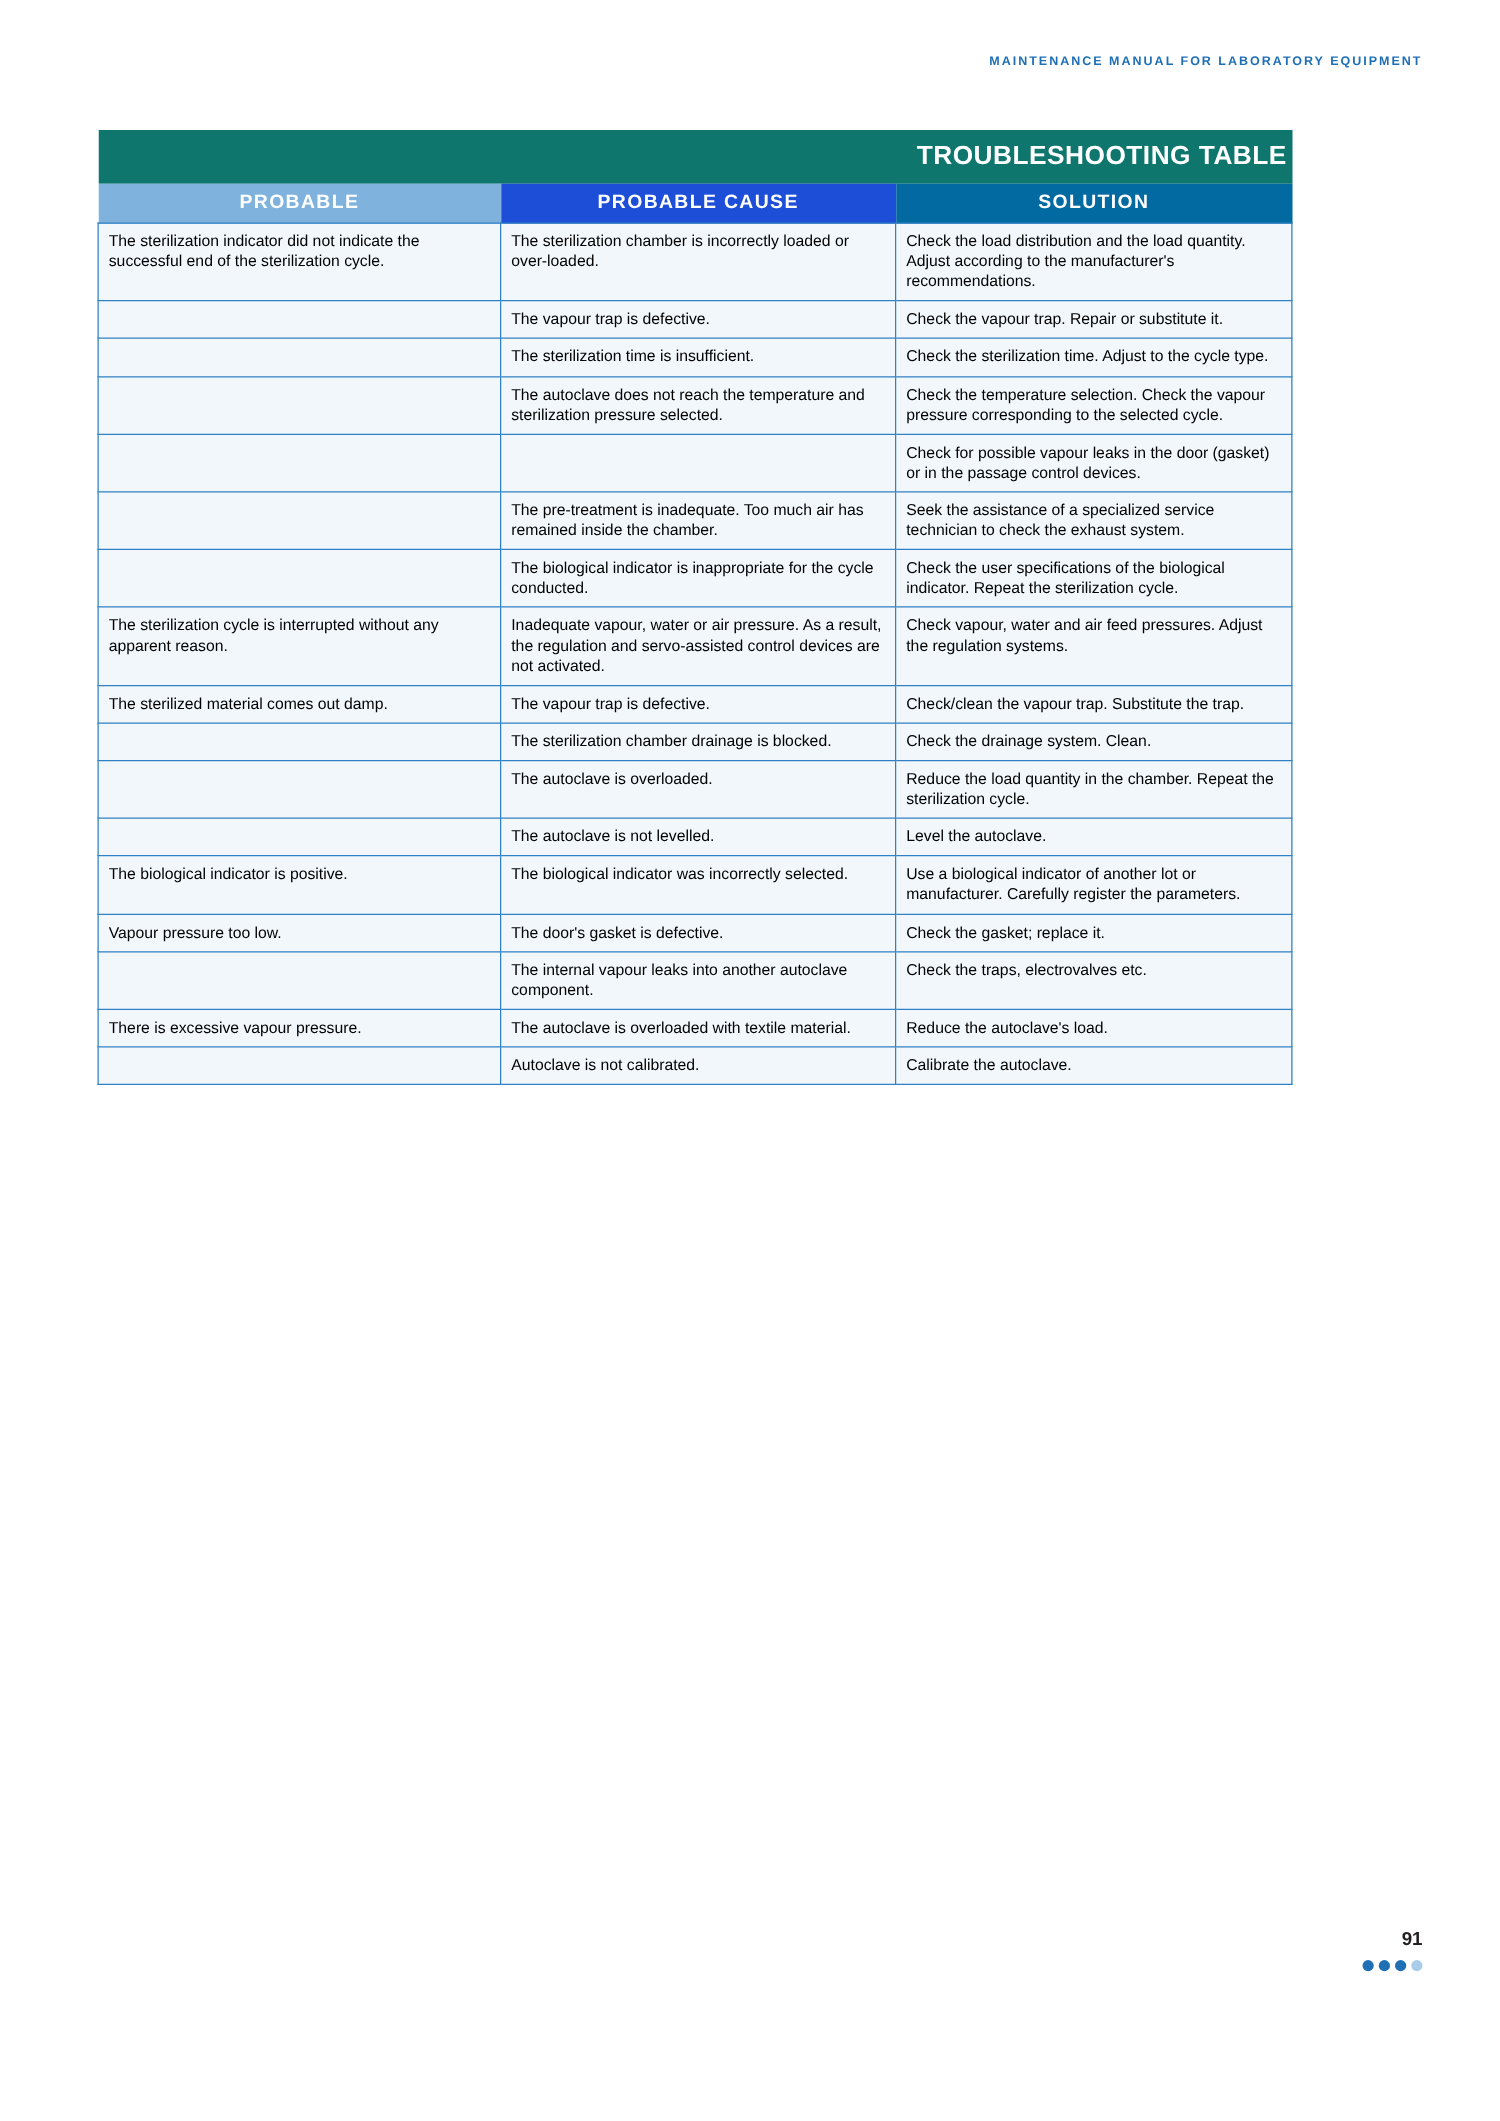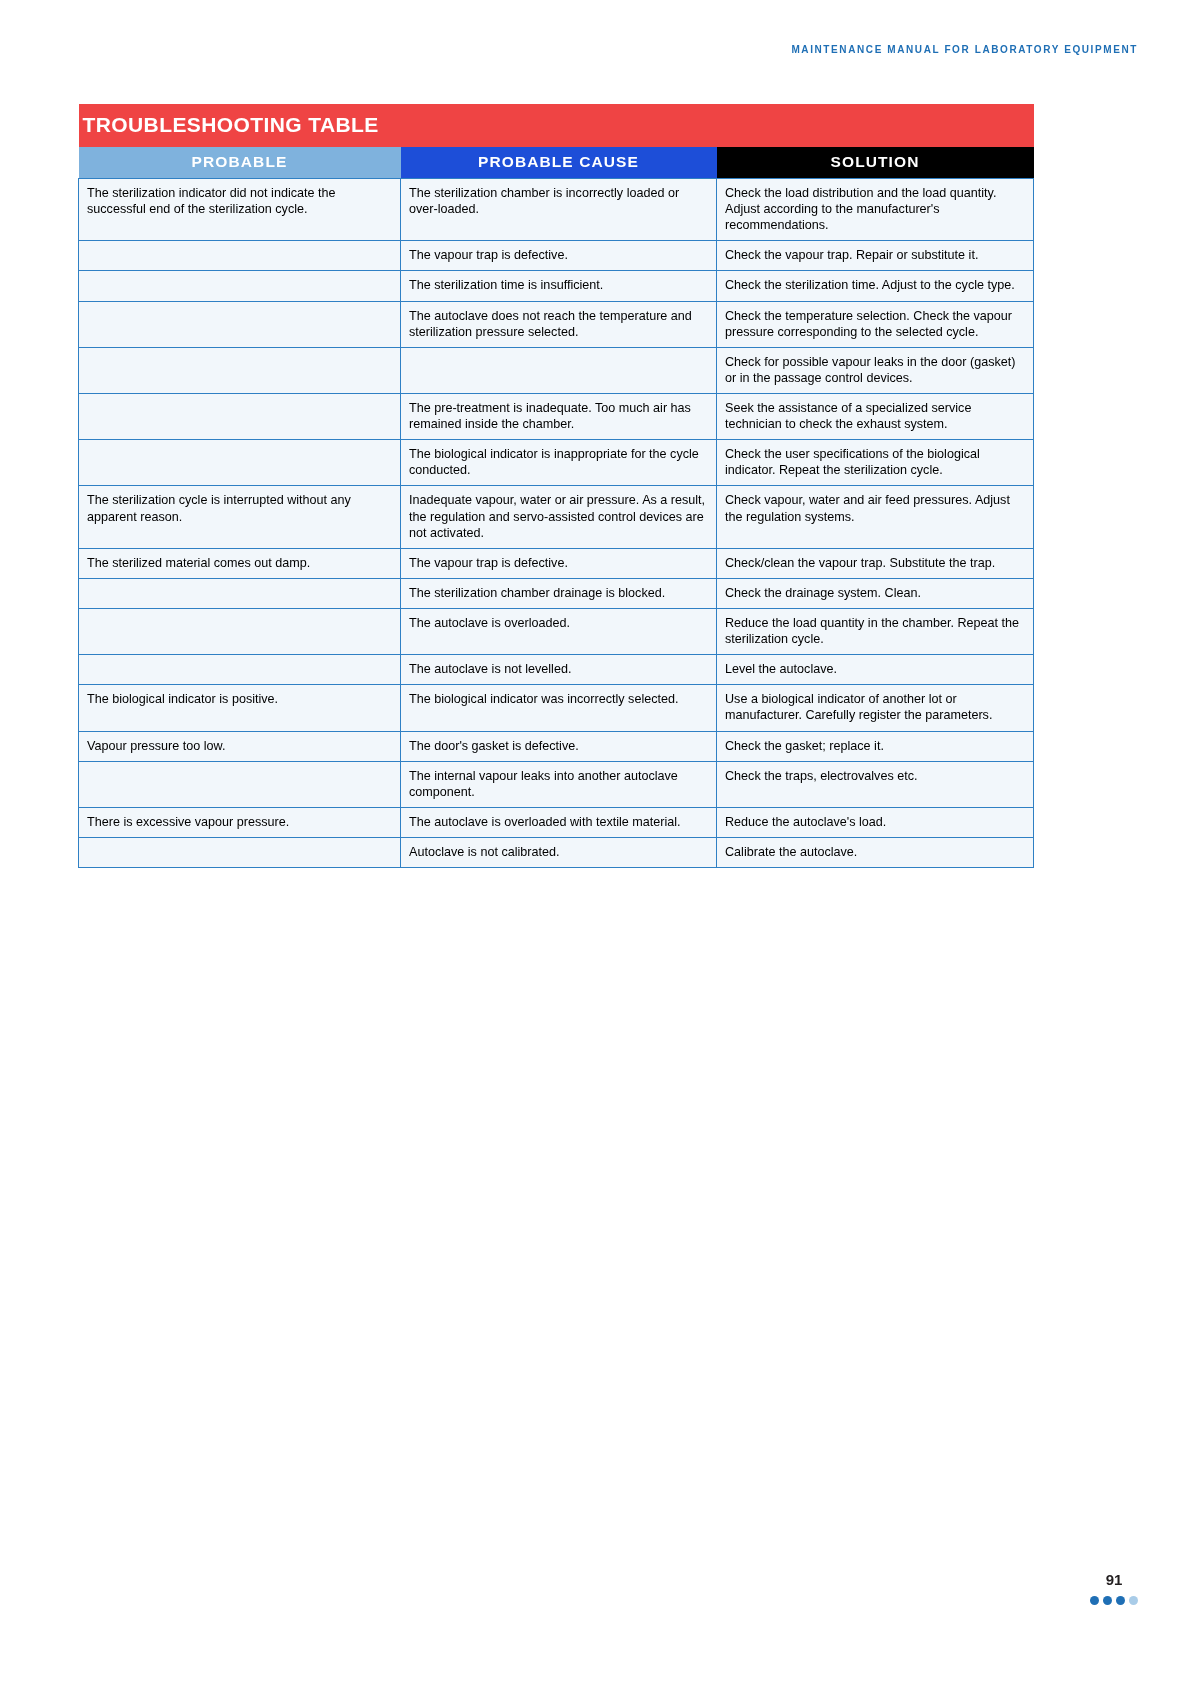--- a/index.html
+++ b/index.html
@@ -36,64 +36,64 @@
     width: 955px;
   }
 
   table.ts-table {
     width: 100%;
     border-collapse: collapse;
     table-layout: fixed;
   }
 
   .title-bar td {
-    background: #ef4444;
+    background: #0f766e;
     color: #ffffff;
-    text-align: left;
+    text-align: right;
     font-size: 21px;
     font-weight: bold;
     letter-spacing: 0.4px;
     padding: 9px 4px 10px 4px;
     border: none;
   }
 
   .col-head td {
     color: #ffffff;
     text-align: center;
     font-size: 15.5px;
     font-weight: bold;
     letter-spacing: 1.1px;
     padding: 6px 4px 7px 4px;
     border: none;
   }
   .col-head td.h-problem  { background: #7fb2dd; }
   .col-head td.h-cause    { background: #1d4ed8; }
-  .col-head td.h-solution { background: #000000; }
+  .col-head td.h-solution { background: #0369a1; }
 
   td.cell {
     border: 1px solid #2f80c4;
     background: #f2f7fb;
     vertical-align: top;
     font-size: 12.6px;
     line-height: 1.28;
     padding: 6px 7px 7px 8px;
     word-wrap: break-word;
   }
   td.cell.blank { padding: 0; }
 
   col.c-problem  { width: 322px; }
   col.c-cause    { width: 316px; }
   col.c-solution { width: 317px; }
 
   
   .page-foot {
     position: absolute;
     right: 62px;
-    bottom: 92px;
-    text-align: center;
+    bottom: 120px;
+    text-align: right;
   }
   .page-num {
     font-size: 15px;
     font-weight: bold;
     color: #231f20;
     line-height: 1;
     margin-bottom: 9px;
   }
   .dots {
     display: flex;

